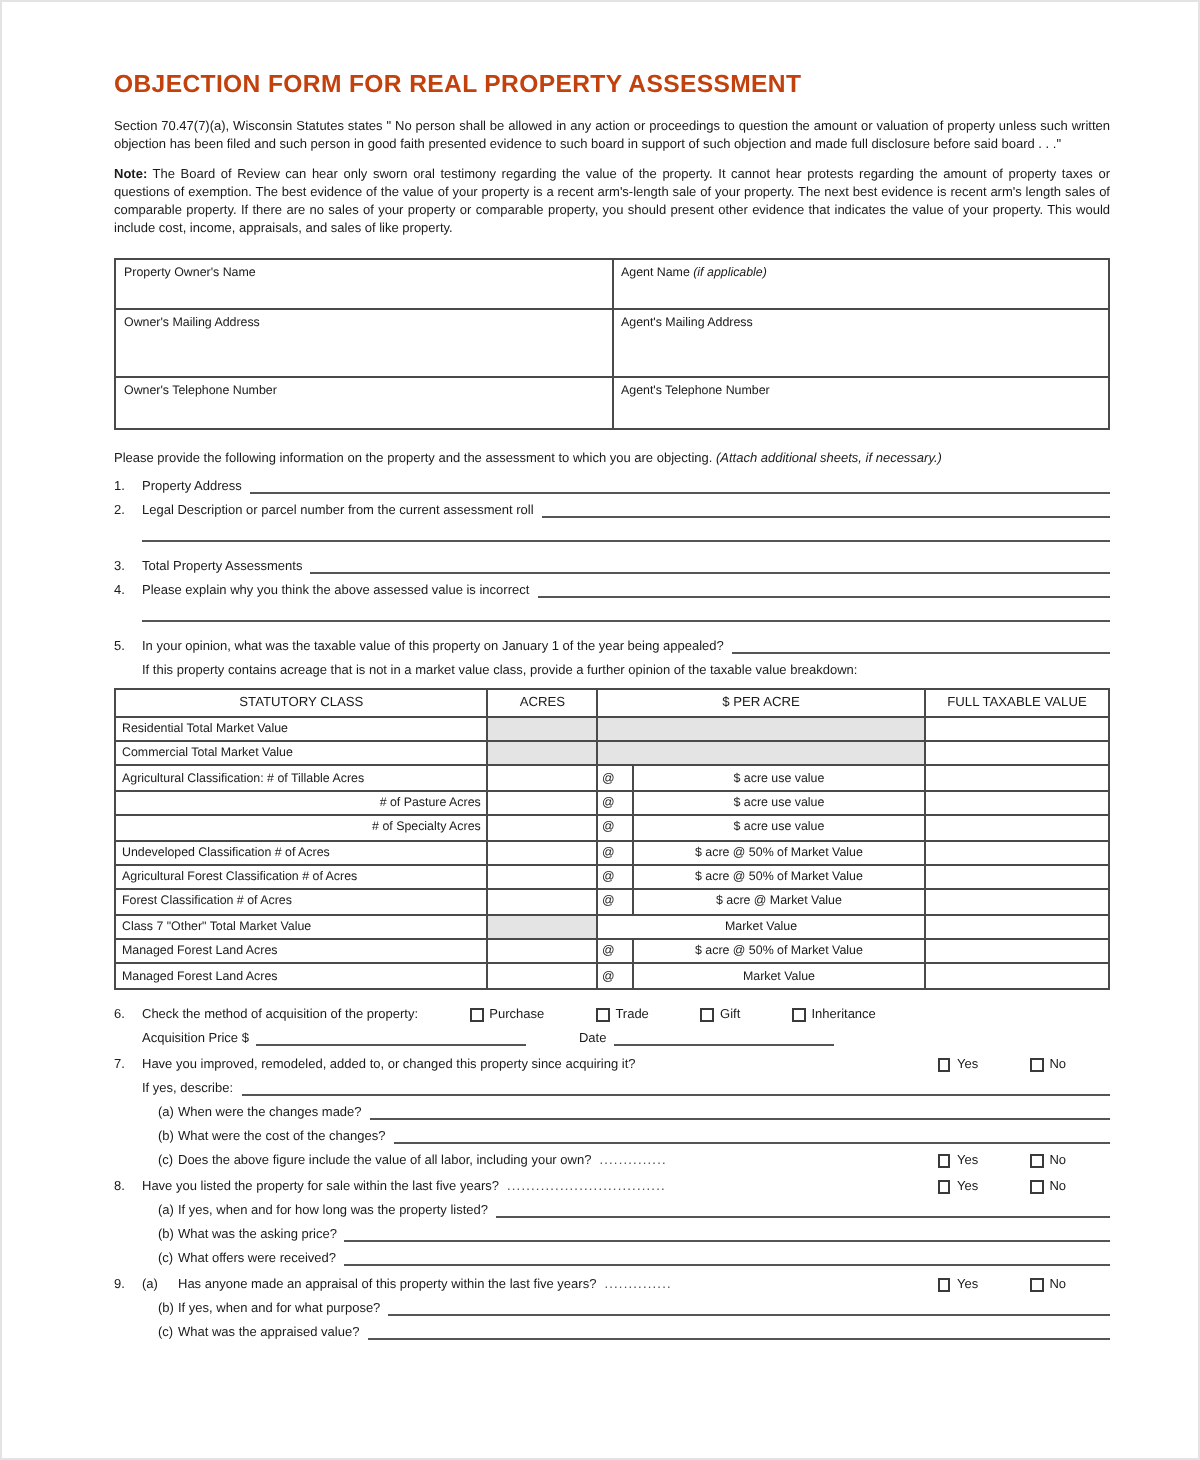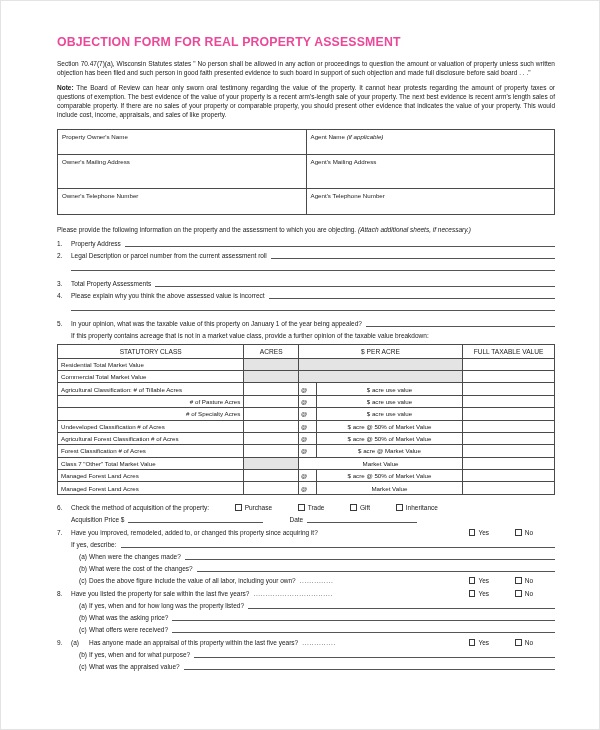--- a/index.html
+++ b/index.html
@@ -20,21 +20,21 @@
     border: 1px solid #e3e3e3;
     padding: 34px 44px 0 56px;
   }
 
   
   .doc-title {
     font-size: 12.3px;
     font-weight: bold;
     letter-spacing: .18px;
     margin: 0 0 10px 0;
-    color: #ec4899;
+    color: #c2410c;
   }
   .para {
     font-size: 6.5px;
     line-height: 9.1px;
     text-align: justify;
     margin: 0 0 6px 0;
     color: #1a1a1a;
   }
   .para b { font-weight: bold; }
 

